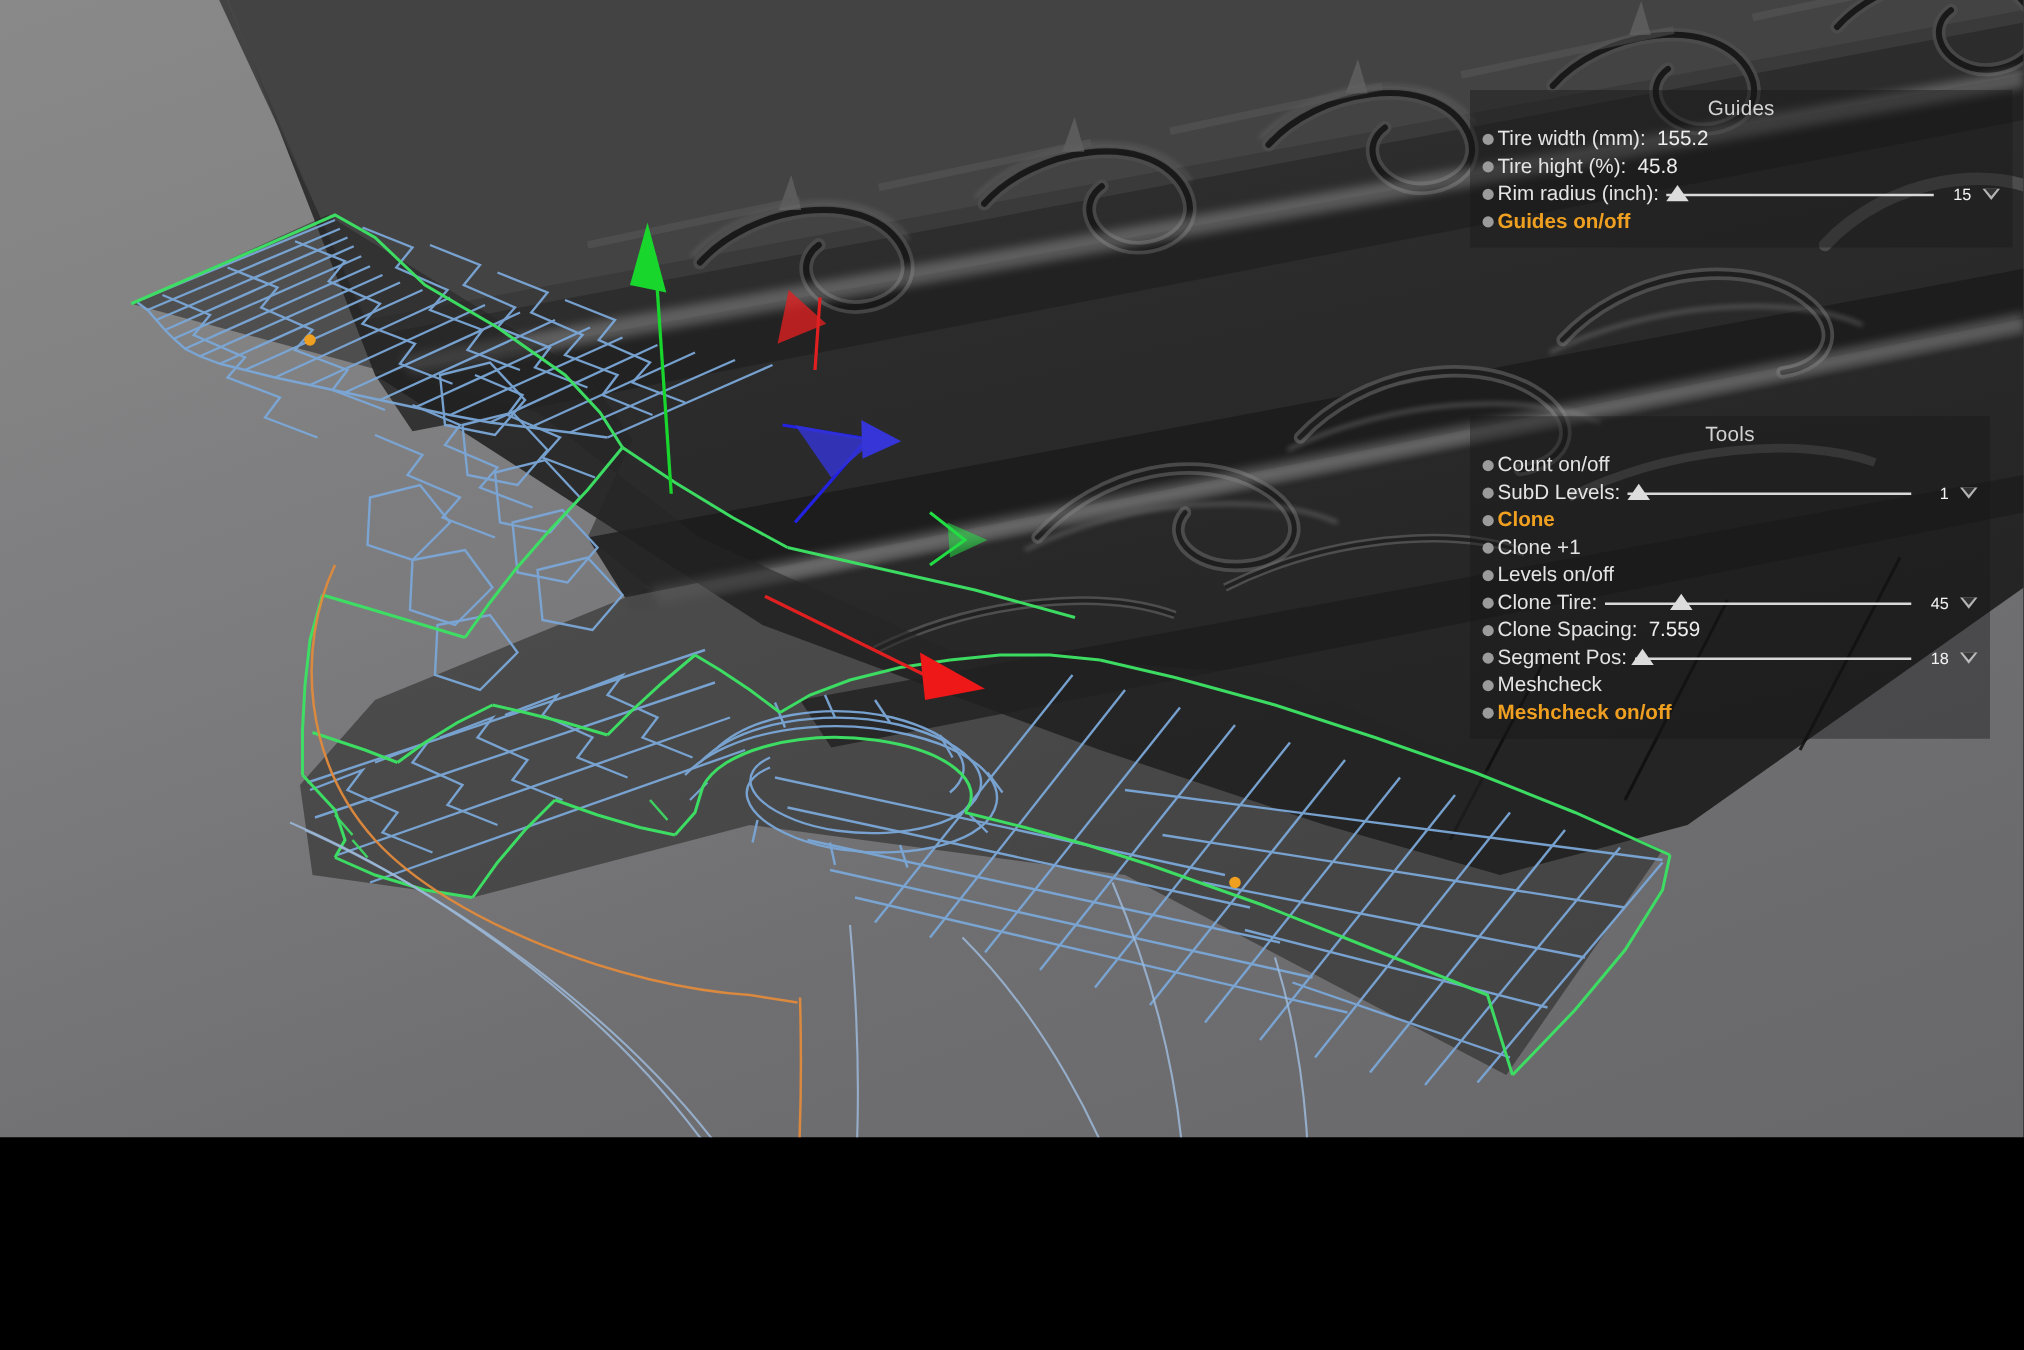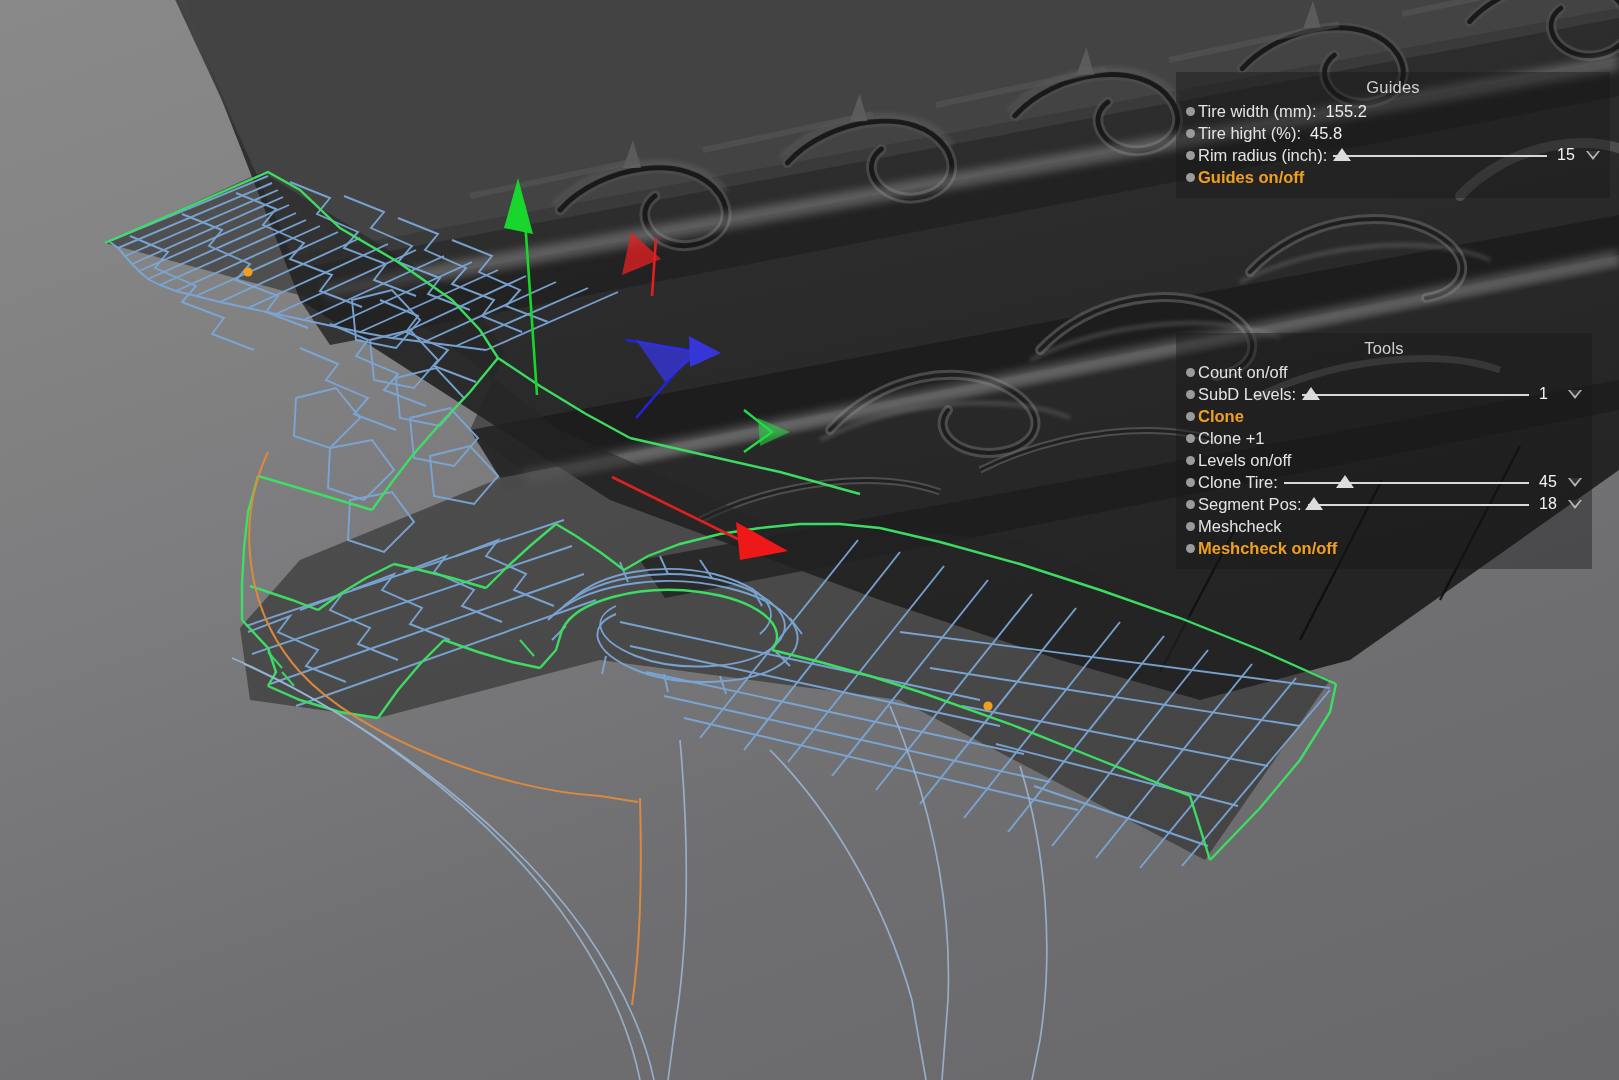--- a/index.html
+++ b/index.html
@@ -1,17 +1,17 @@
 <!DOCTYPE html>
 <html><head>
 <meta charset="utf-8">
 <style>
   html,body{margin:0;padding:0;background:#000;}
   #stage{
-    position:relative;width:1619px;height:1080px;overflow:hidden;
+    position:relative;width:1619px;height:910px;overflow:hidden;
     font-family:"Liberation Sans", sans-serif;
     background:linear-gradient(160deg,#898989 0%,#848485 18%,#7b7b7d 42%,#6f6f71 68%,#68686a 100%);
   }
 
   
   .scene{position:absolute;inset:0;}
   .scene svg{position:absolute;inset:0;width:1619px;height:1080px;display:block;}
 
   
   .hud{
@@ -46,21 +46,21 @@
   .track-wrap{position:relative;flex:1 1 auto;height:16px;min-width:40px;}
   .track{
     position:absolute;left:0;right:0;top:8px;height:2px;background:#d8d8d8;
   }
   .knob{
     position:absolute;top:1px;width:0;height:0;
     border-left:9px solid transparent;border-right:9px solid transparent;
     border-bottom:13px solid #dcdcdc;
     transform:translateX(-9px);
   }
-  .sval{color:#f2f2f2;font-size:16px;margin:0 9px 0 10px;min-width:20px;}
+  .sval{color:#f2f2f2;font-size:13px;margin:0 9px 0 10px;min-width:20px;text-align:right;}
   .caret{
     width:0;height:0;border-left:7px solid transparent;border-right:7px solid transparent;
     border-top:8px solid #c9c9c9;opacity:.85;flex:0 0 14px;
   }
   .caret.hollow{
     border:none;width:14px;height:9px;position:relative;
   }
   .caret.hollow:before{
     content:"";position:absolute;left:0;top:0;width:0;height:0;
     border-left:7px solid transparent;border-right:7px solid transparent;border-top:9px solid #cfcfcf;
@@ -439,20 +439,25 @@
             <span class="track-wrap">
               <span class="track"></span>
               <span class="knob" style="left: 25%;"></span>
             </span>
             <span class="sval">45</span>
             <span class="caret hollow"></span>
           </span>
         </div>
         <div class="row">
           <span class="bullet"></span>
+          <span class="lbl">Clone Spacing:</span>
+          <span class="val">7.559</span>
+        </div>
+        <div class="row">
+          <span class="bullet"></span>
           <span class="lbl">Segment Pos:</span>
           <span class="slider">
             <span class="track-wrap">
               <span class="track"></span>
               <span class="knob" style="left: 3%;"></span>
             </span>
             <span class="sval">18</span>
             <span class="caret hollow"></span>
           </span>
         </div>

